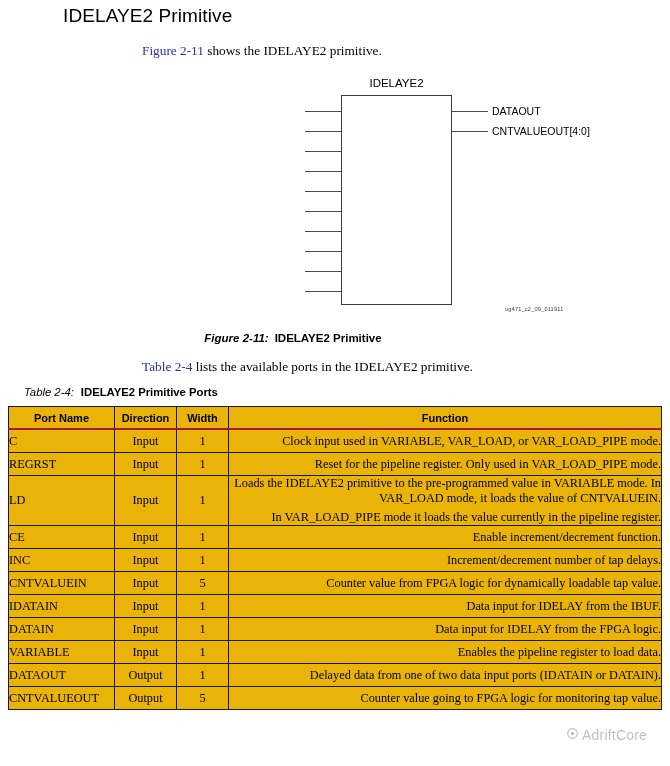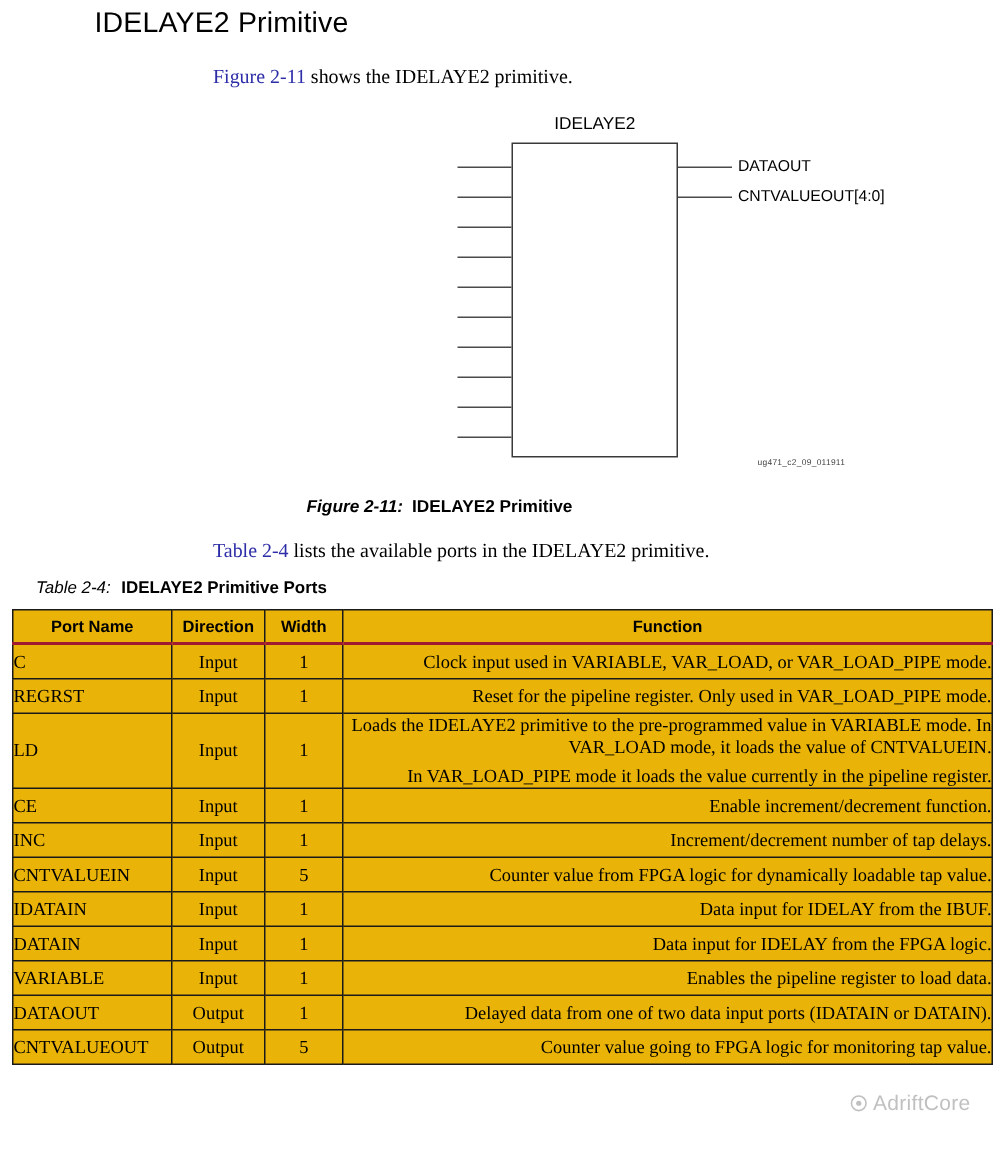--- a/index.html
+++ b/index.html
@@ -194,21 +194,21 @@
   td.cell-func p + p { margin-top: 4px; }
   tr.row-tall td { height: 66px; }
   tr.row-tall td.cell-func { padding-top: 4px; padding-bottom: 4px; }
 
   
   #watermark {
     position: absolute;
     left: 566px;
     top: 727px;
     display: flex;
-    align-items: center;
+    align-items: flex-start;
     gap: 3px;
     opacity: 0.62;
     pointer-events: none;
   }
   #watermark .wm-logo {
     width: 13px;
     height: 13px;
     flex: 0 0 13px;
   }
   #watermark .wm-text {

